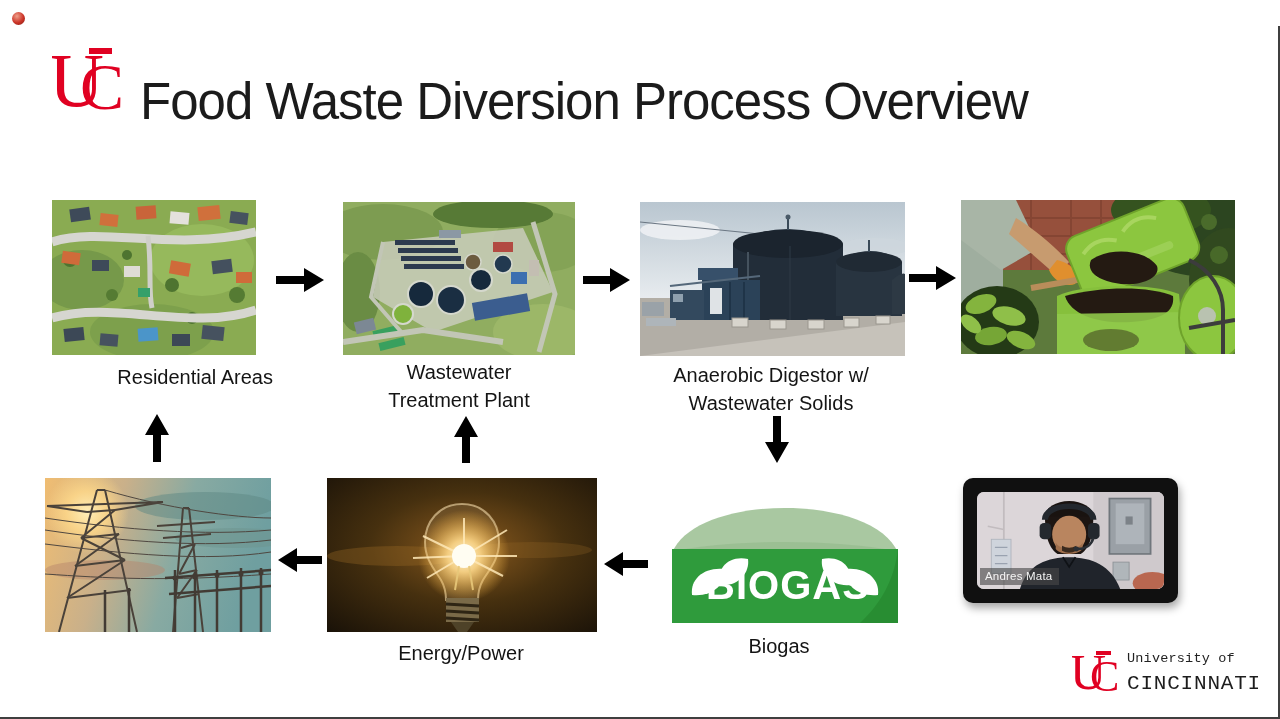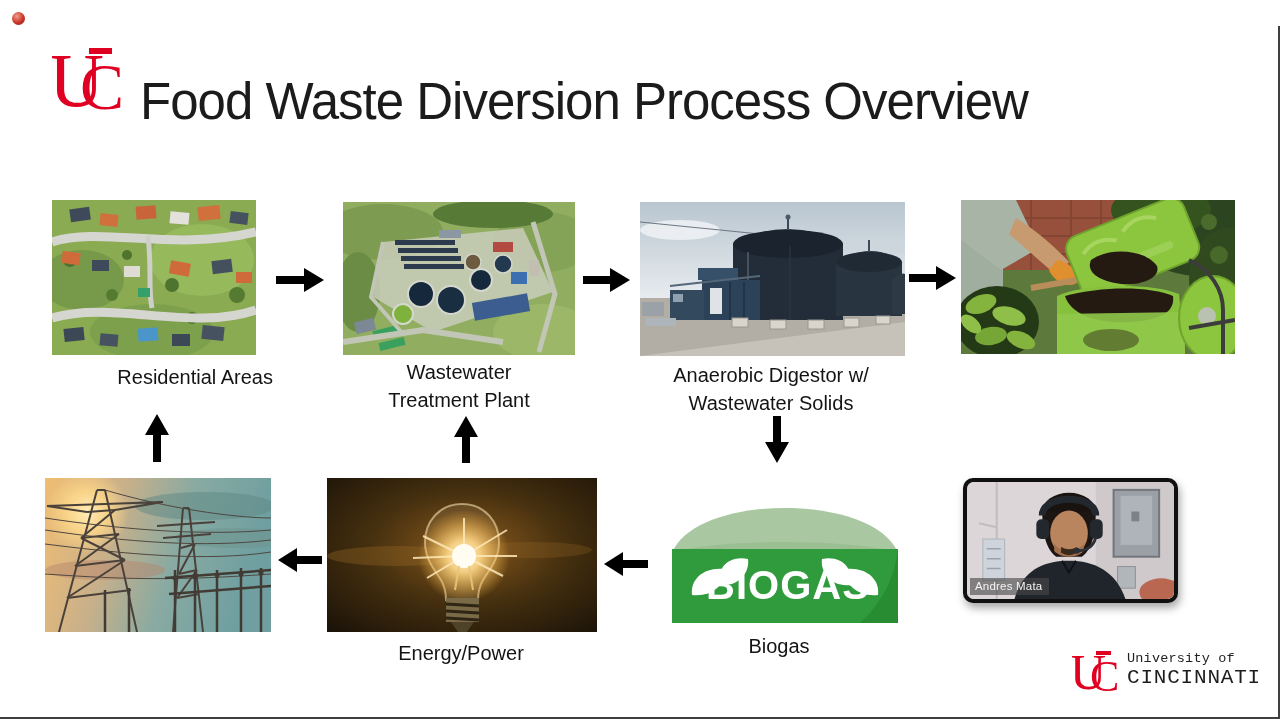--- a/index.html
+++ b/index.html
@@ -8,30 +8,30 @@
   .abs{position:absolute;}
   .img-tile{position:absolute;overflow:hidden;}
   .img-tile svg{display:block;width:100%;height:100%;}
   .node-label{position:absolute;text-align:center;font-size:20px;line-height:28px;color:#141414;}
   .arrow{position:absolute;}
   .title{position:absolute;left:140px;top:72px;font-size:51px;letter-spacing:-1px;
          font-weight:300;color:#1b1b1b;white-space:nowrap;text-align:center;}
   .rec-dot{position:absolute;left:12px;top:12px;width:13px;height:13px;border-radius:50%;
            background:radial-gradient(circle at 38% 32%, #ef9f8a, #cb3327 55%, #7e1d12);}
   .webcam{position:absolute;left:963px;top:478px;width:215px;height:125px;background:#101010;
-          border-radius:10px;box-shadow:2px 5px 9px rgba(0,0,0,0.35);padding:4px;box-sizing:border-box;}
+          border-radius:10px;box-shadow:2px 5px 9px rgba(0,0,0,0.35);padding:14px;box-sizing:border-box;}
   .webcam-inner{position:relative;width:100%;height:100%;border-radius:7px;overflow:hidden;background:#d9d4d7;}
   .webcam-inner svg{display:block;width:100%;height:100%;}
   .name-badge{position:absolute;left:3px;bottom:4px;background:rgba(72,72,72,0.62);color:#f4f4f4;
               font-size:11.5px;padding:2px 7px 3px 5px;letter-spacing:0.2px;}
   .footer-logo{position:absolute;left:1072px;top:648px;display:flex;align-items:flex-start;}
   .footer-logo .mono{width:48px;height:48px;}
   .footer-text{margin-left:7px;margin-top:3px;font-family:Liberation Mono, monospace;color:#222;}
   .footer-line1{font-size:13.5px;letter-spacing:0.2px;}
-  .footer-line2{font-size:21px;letter-spacing:0.8px;color:#1d1d1d;margin-top:0px;}
+  .footer-line2{font-size:21px;letter-spacing:0.8px;color:#1d1d1d;margin-top:6px;}
   .edge-right{position:absolute;right:0;top:26px;width:2px;height:693px;background:#3f3f3f;}
   .edge-bottom{position:absolute;left:0;bottom:0;width:1280px;height:2px;background:#3f3f3f;}
 </style>
 </head>
 <body>
 
 <div class="screen">
 
   <div class="rec-dot"></div>
 

